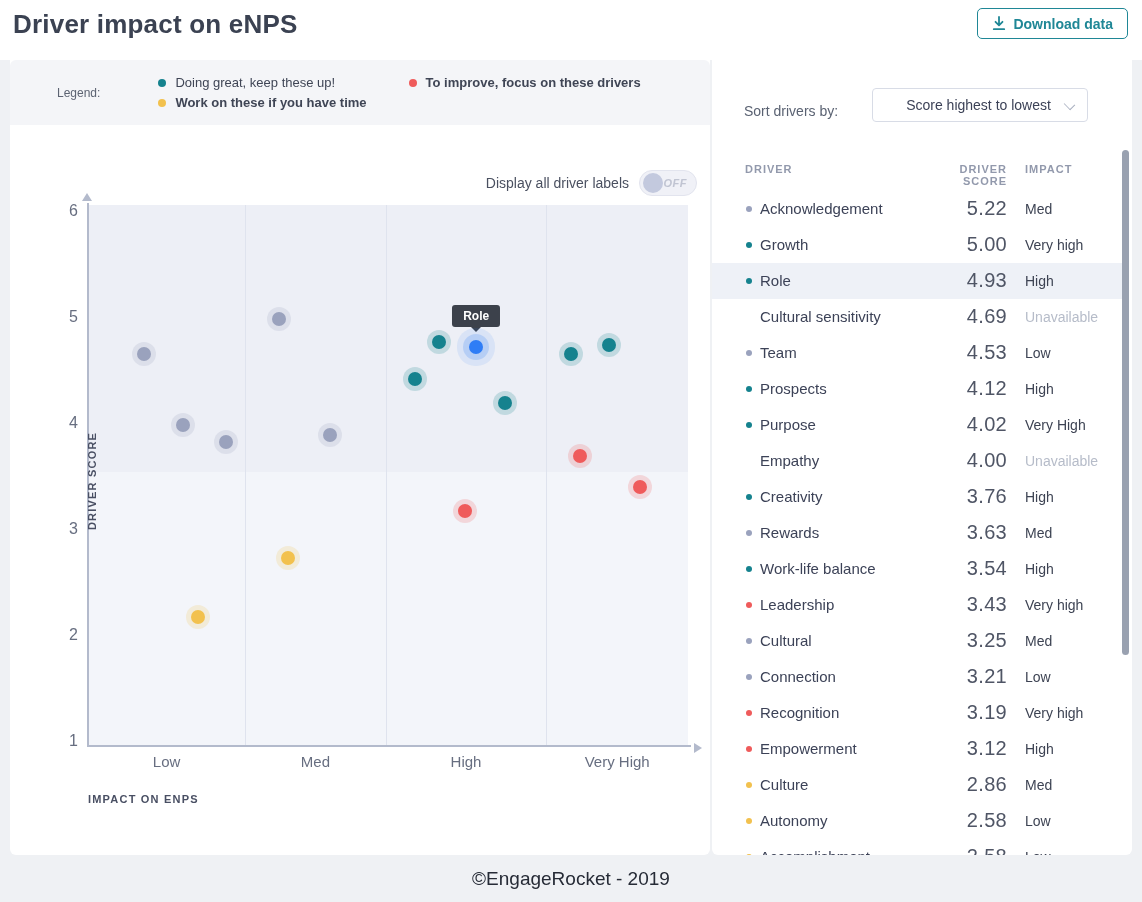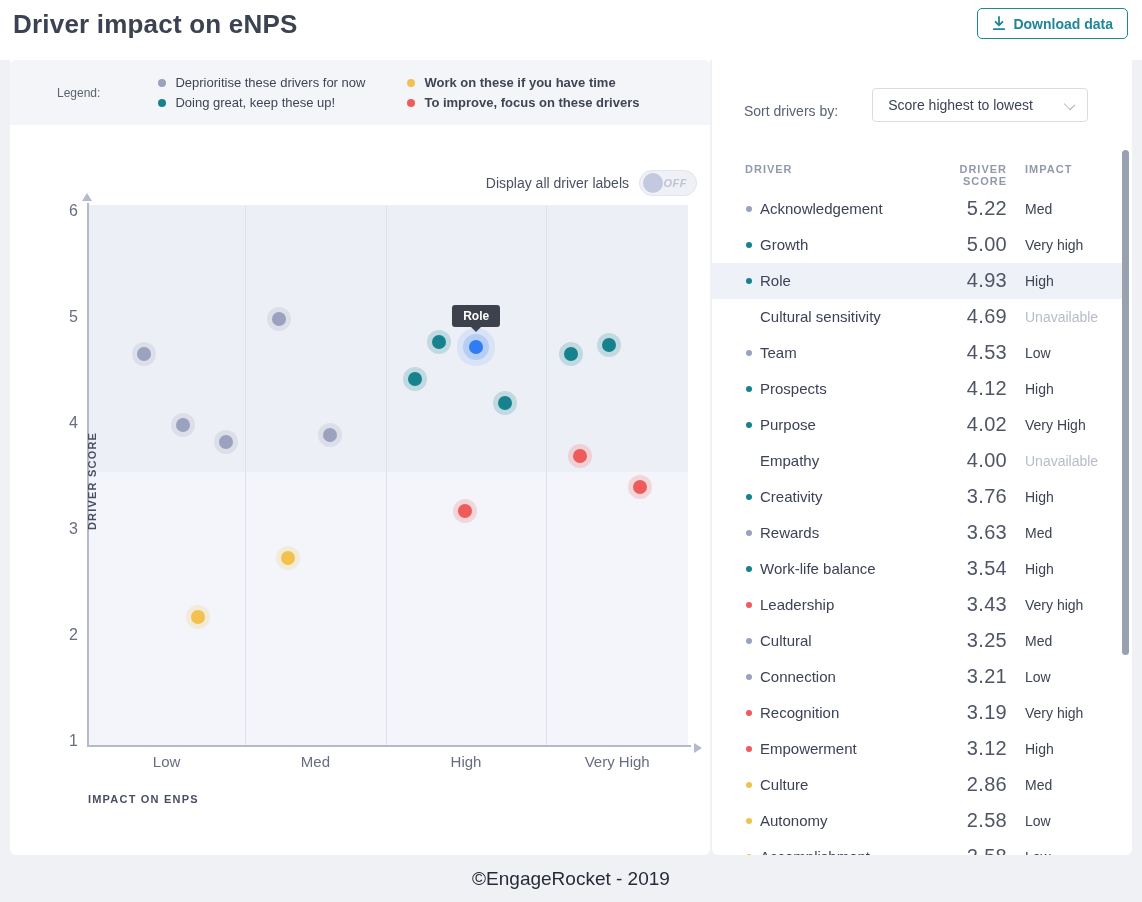--- a/index.html
+++ b/index.html
@@ -51,21 +51,21 @@
   .tooltip {
     position:absolute; background:#3c414b; color:#ffffff; font-size:12px; font-weight:600;
     padding:4px 11px; border-radius:3px; transform:translateX(-50%); white-space:nowrap;
   }
   .tooltip::after { content:""; position:absolute; left:50%; bottom:-5px; transform:translateX(-50%); border-left:6px solid transparent; border-right:6px solid transparent; border-top:6px solid #3c414b; }
   
   .table-card { position:absolute; left:712px; top:60px; width:420px; height:795px; background:#ffffff; border-radius:0 0 6px 6px; overflow:hidden; }
   .sort-row { position:absolute; left:32px; top:28px; display:flex; align-items:center; }
   .sort-label { font-size:14px; color:#5a6272;margin-top:12px; }
   .sort-select { position:relative; margin-left:34px; width:216px; height:34px; border:1px solid #d8dce6; border-radius:4px; background:#ffffff; display:flex; align-items:center; cursor:pointer; }
-  .sort-value { margin-left:15px; font-size:14px; color:#3c4257; }
+  .sort-value { margin-left:33px; font-size:14px; color:#3c4257; }
   .chevron { position:absolute; right:13px; top:11px; width:9px; height:9px; border-right:1.5px solid #a7aebf; border-bottom:1.5px solid #a7aebf; transform:rotate(45deg) scale(1,.8); }
   .thead { position:absolute; left:0; top:103px; width:410px; height:26px; font-size:11px; font-weight:700; letter-spacing:1px; color:#9299ac; }
   .th-driver { position:absolute; left:33px; }
   .th-score { position:absolute; left:213px; width:82px; text-align:right; }
   .th-impact { position:absolute; left:313px; }
   .rows { position:absolute; left:0; top:131px; width:410px; }
   .trow { position:relative; width:410px; height:36px; cursor:pointer; }
   .trow.selected { background:#eef1f7; }
   .trow .rdot { position:absolute; left:34px; top:15px; width:6px; height:6px; border-radius:50%; }
   .trow .rname { position:absolute; left:48px; top:9px; font-size:15px; color:#3c4257; }
@@ -90,24 +90,20 @@
         </svg>
     </span>
     <span>Download data</span>
   </button>
 </div>
 
 <div class="chart-card">
   <div class="legend-strip">
     <span class="legend-label">Legend:</span>
     <div class="legend-grid" id="legend-grid">
-        <div class="legend-item">
-          <span class="dot" style="background: rgb(154, 162, 189);"></span>
-          <span>Deprioritise these drivers for now</span>
-        </div>
         <div class="legend-item">
           <span class="dot" style="background: rgb(21, 130, 142);"></span>
           <span>Doing great, keep these up!</span>
         </div>
         <div class="legend-item bold">
           <span class="dot" style="background: rgb(242, 193, 78);"></span>
           <span>Work on these if you have time</span>
         </div>
         <div class="legend-item bold">
           <span class="dot" style="background: rgb(239, 91, 91);"></span>

